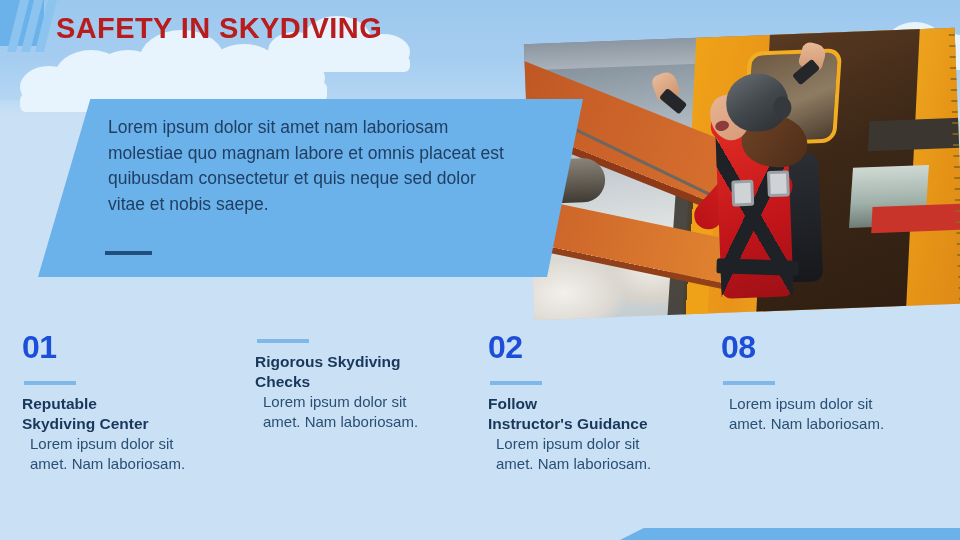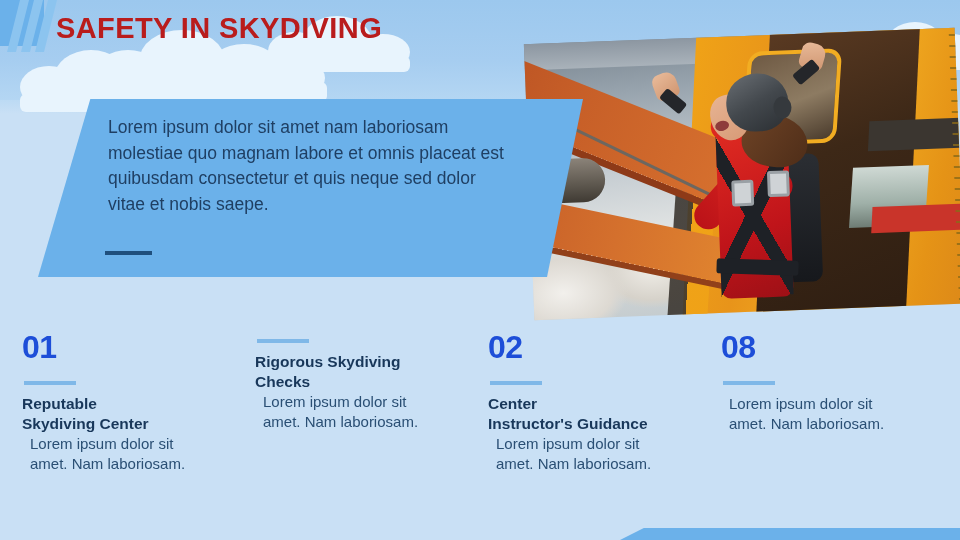--- a/index.html
+++ b/index.html
@@ -352,21 +352,21 @@
       <div class="rule"></div>
       <h3>Rigorous Skydiving
 Checks</h3>
       <p>Lorem ipsum dolor sit
 amet. Nam laboriosam.</p>
     </div>
 
     <div class="col">
       <div class="num">02</div>
       <div class="rule"></div>
-      <h3>Center
+      <h3>Follow
 Instructor's Guidance</h3>
       <p>Lorem ipsum dolor sit
 amet. Nam laboriosam.</p>
     </div>
 
     <div class="col">
       <div class="num">08</div>
       <div class="rule"></div>
       <p>Lorem ipsum dolor sit
 amet. Nam laboriosam.</p>

